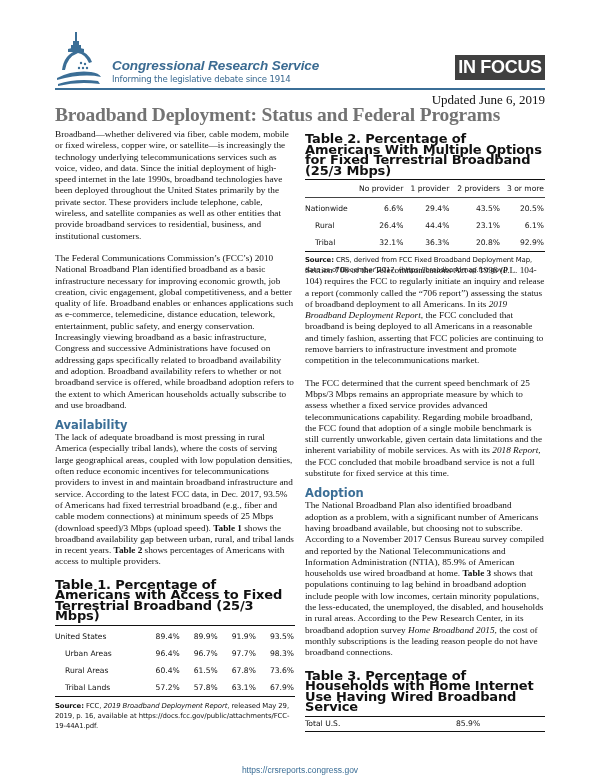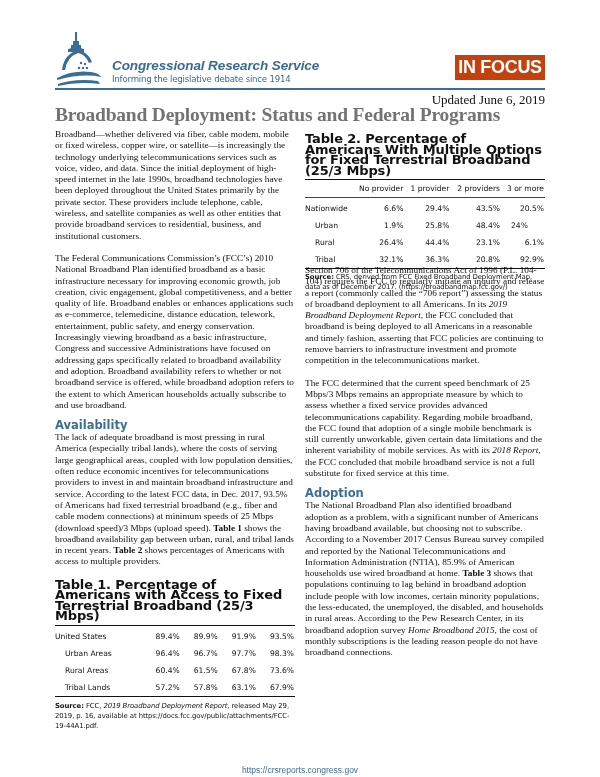--- a/index.html
+++ b/index.html
@@ -2,21 +2,21 @@
 <html><head>
   <meta charset="utf-8">
   <style>
     html, body { margin:0; padding:0; background:#ffffff; }
     body { width:600px; height:777px; position:relative; overflow:hidden; font-family:"Liberation Serif", serif; color:#111; }
     .abs { position:absolute; }
     
     .logo-svg { position:absolute; left:55px; left:55px; top:30px; }
     .crs-name { position:absolute; left:112px; top:58px; font-family:"Liberation Sans", sans-serif; font-weight:bold; font-style:italic; font-size:13.5px; color:#3a6a91; letter-spacing:-0.1px; }
     .crs-tag { position:absolute; left:112px; top:74px; font-family:"DejaVu Sans", sans-serif; font-size:8.6px; color:#3a6a91; letter-spacing:-0.2px; }
-    .infocus { position:absolute; left:455px; top:55px; width:90px; height:25px; background:#c2410c; color:#fff; font-family:"Liberation Sans", sans-serif; font-weight:bold; font-size:18px; line-height:25px; text-align:center; letter-spacing:-0.3px; }
+    .infocus { position:absolute; left:455px; top:55px; width:90px; height:25px; background:#404040; color:#fff; font-family:"Liberation Sans", sans-serif; font-weight:bold; font-size:18px; line-height:25px; text-align:center; letter-spacing:-0.3px; }
     .head-rule { position:absolute; left:55px; top:88px; width:490px; height:1.5px; background:#3b6e96; }
     .updated { position:absolute; right:55px; top:92px; font-size:13px; color:#111; }
     .title { position:absolute; left:55px; top:104px; font-family:"Liberation Serif", serif; font-weight:bold; font-size:19.5px; color:#737373; letter-spacing:-0.2px; white-space:nowrap; }
     
     .col { position:absolute; width:240px; font-size:9.25px; line-height:11.3px; }
     .col p { margin:0 0 11px 0; text-align:left; }
     .left-col { left:55px; top:129px; }
     .right-col { left:305px; top:265px; }
     .h2 { font-family:"DejaVu Sans", sans-serif; font-weight:bold; font-size:11.5px; color:#3b6e96; margin:0; line-height:13px; }
     
@@ -121,27 +121,20 @@
         <th>3 or more</th>
       </tr>
       <tr class="first">
         <td class="rl">Nationwide</td>
         <td>6.6%</td>
         <td>29.4%</td>
         <td>43.5%</td>
         <td>20.5%</td>
       </tr>
       <tr>
-        <td class="rl ind">Urban</td>
-        <td>1.9%</td>
-        <td>25.8%</td>
-        <td>48.4%</td>
-        <td style="text-align:left;padding-left:10px;">24%</td>
-      </tr>
-      <tr>
         <td class="rl ind">Rural</td>
         <td>26.4%</td>
         <td>44.4%</td>
         <td>23.1%</td>
         <td>6.1%</td>
       </tr>
       <tr>
         <td class="rl ind">Tribal</td>
         <td>32.1%</td>
         <td>36.3%</td>
@@ -160,15 +153,28 @@
   <p>
     <span>Section 706 of the Telecommunications Act of 1996 (P.L. 104-104) requires the FCC to regularly initiate an inquiry and release a report (commonly called the “706 report”) assessing the status of broadband deployment to all Americans. In its </span><i>2019 Broadband Deployment Report</i><span>, the FCC concluded that broadband is being deployed to all Americans in a reasonable and timely fashion, asserting that FCC policies are continuing to remove barriers to infrastructure investment and promote competition in the telecommunications market.</span>
   </p>
   <p style="margin-bottom:8px;">
     <span>The FCC determined that the current speed benchmark of 25 Mbps/3 Mbps remains an appropriate measure by which to assess whether a fixed service provides advanced telecommunications capability. Regarding mobile broadband, the FCC found that adoption of a single mobile benchmark is still currently unworkable, given certain data limitations and the inherent variability of mobile services. As with its </span><i>2018 Report</i><span>, the FCC concluded that mobile broadband service is not a full substitute for fixed service at this time.</span>
   </p>
   <div class="h2">Adoption</div>
   <p style="margin-bottom:12px;">
     <span>The National Broadband Plan also identified broadband adoption as a problem, with a significant number of Americans having broadband available, but choosing not to subscribe. According to a November 2017 Census Bureau survey compiled and reported by the National Telecommunications and Information Administration (NTIA), 85.9% of American households use wired broadband at home. </span><b>Table 3</b><span> shows that populations continuing to lag behind in broadband adoption include people with low incomes, certain minority populations, the less-educated, the unemployed, the disabled, and households in rural areas. According to the Pew Research Center, in its broadband adoption survey </span><i>Home Broadband 2015</i><span>, the cost of monthly subscriptions is the leading reason people do not have broadband connections.</span>
   </p>
+  <div>
+    <div class="tbl-title" style="margin-bottom:3px;">Table 3. Percentage of Households with Home Internet Use Having Wired Broadband Service</div>
+    <div class="tbl-wrap">
+      <table class="dt">
+        <tbody>
+            <tr>
+          <td class="rl" style="width:150px;height:14px;">Total U.S.</td>
+          <td style="text-align:left;height:14px;">85.9%</td>
+        </tr>
+      </tbody>
+        </table>
+    </div>
+  </div>
 </div>
 
 <div class="footer">https://crsreports.congress.gov</div>
 
 </body></html>

